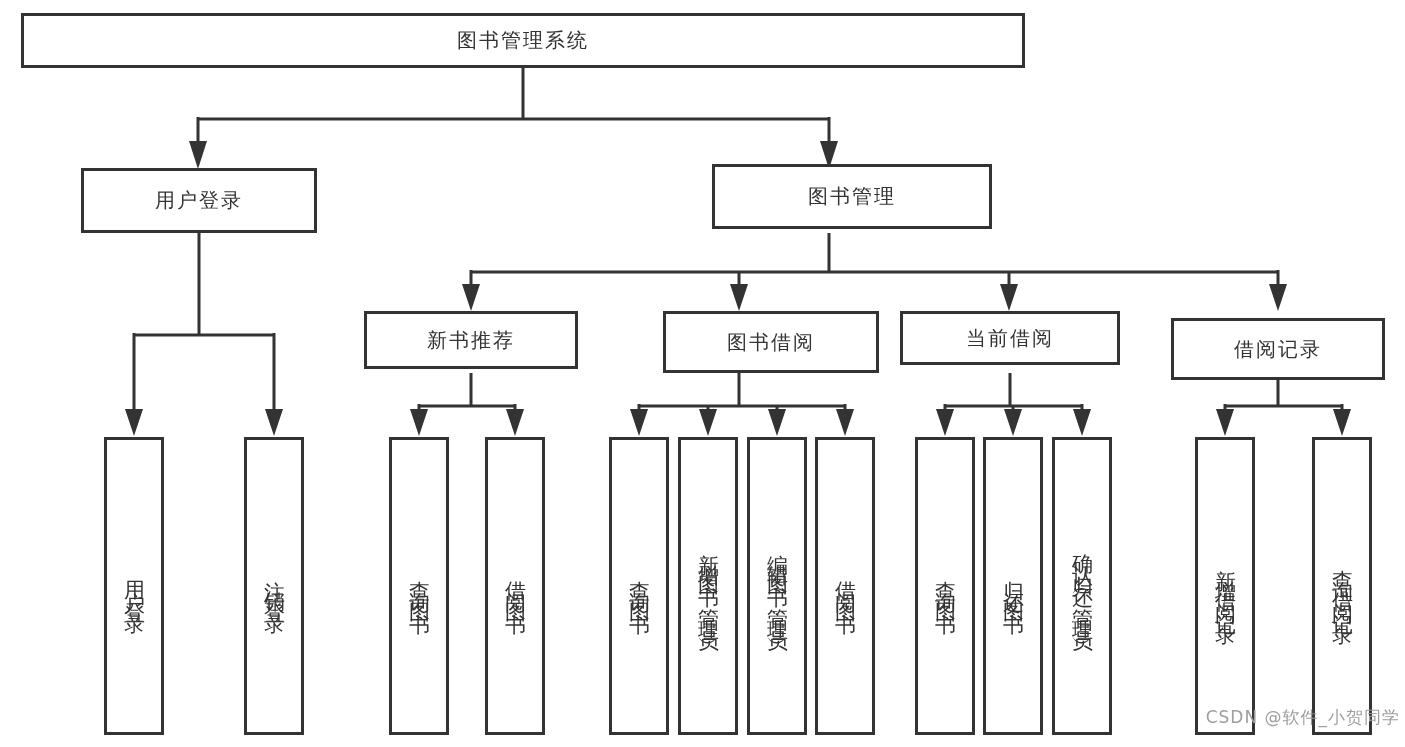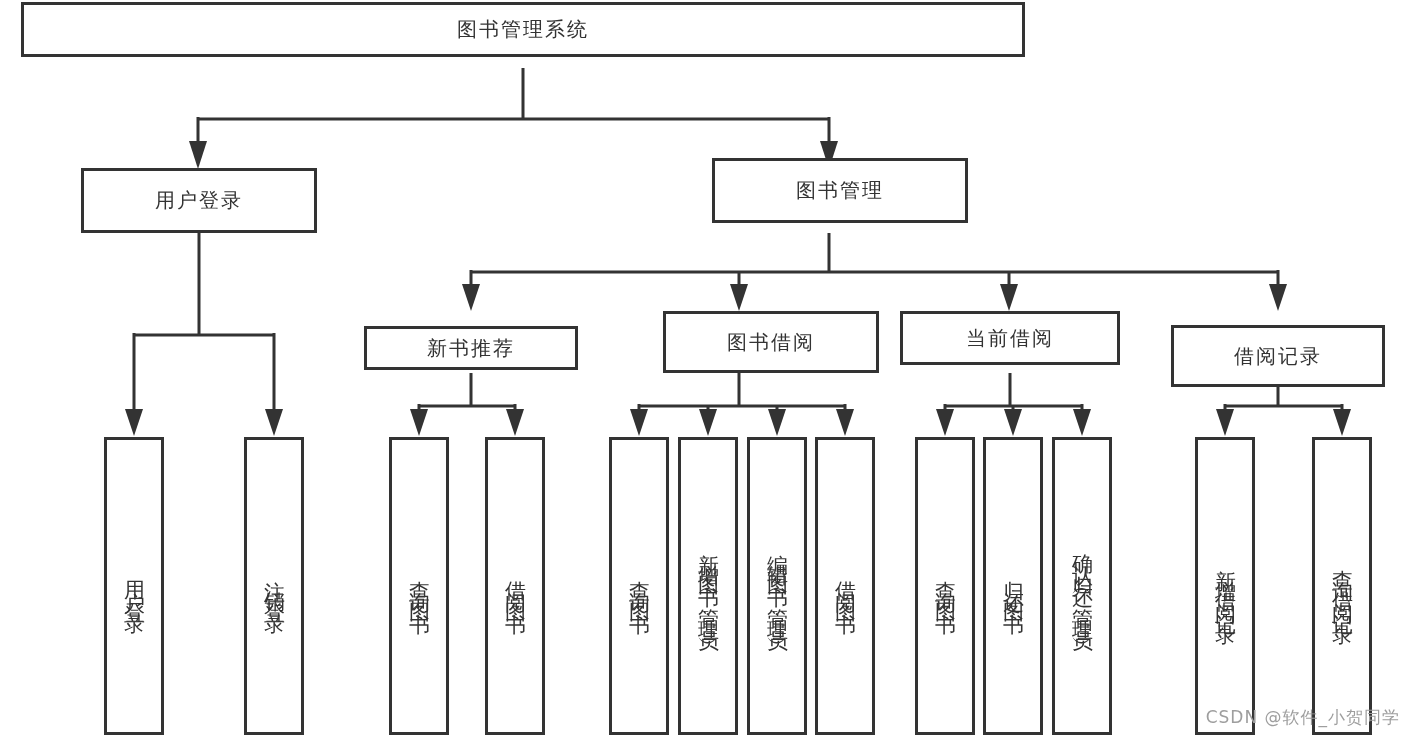--- a/index.html
+++ b/index.html
@@ -104,41 +104,41 @@
 
       <polygon points="936,409 954,409 945,436"></polygon>
       <polygon points="1004,409 1022,409 1013,436"></polygon>
       <polygon points="1073,409 1091,409 1082,436"></polygon>
 
       <polygon points="1216,409 1234,409 1225,436"></polygon>
       <polygon points="1333,409 1351,409 1342,436"></polygon>
     </g>
   </svg>
 
-  <div class="node lvl-h" style="left:21px;top:2px;width:1004px;height:55px">
+  <div class="node lvl-h" style="left:21px;top:13px;width:1004px;height:55px">
     <span>图书管理系统</span>
   </div>
 
   <div class="node lvl-h" style="left:81px;top:168px;width:236px;height:65px">
     <span>用户登录</span>
   </div>
-  <div class="node lvl-h" style="left:712px;top:158px;width:256px;height:65px">
+  <div class="node lvl-h" style="left:712px;top:164px;width:280px;height:65px">
     <span>图书管理</span>
   </div>
 
-  <div class="node lvl-h" style="left:364px;top:326px;width:214px;height:44px">
+  <div class="node lvl-h" style="left:364px;top:311px;width:214px;height:58px">
     <span>新书推荐</span>
   </div>
   <div class="node lvl-h" style="left:663px;top:311px;width:216px;height:62px">
     <span>图书借阅</span>
   </div>
   <div class="node lvl-h" style="left:900px;top:311px;width:220px;height:54px">
     <span>当前借阅</span>
   </div>
-  <div class="node lvl-h" style="left:1171px;top:325px;width:214px;height:62px">
+  <div class="node lvl-h" style="left:1171px;top:318px;width:214px;height:62px">
     <span>借阅记录</span>
   </div>
 
   <div class="node leaf" style="left:104px;top:437px">
     <span class="vtext">用户登录</span>
   </div>
   <div class="node leaf" style="left:244px;top:437px">
     <span class="vtext">注销登录</span>
   </div>
 

